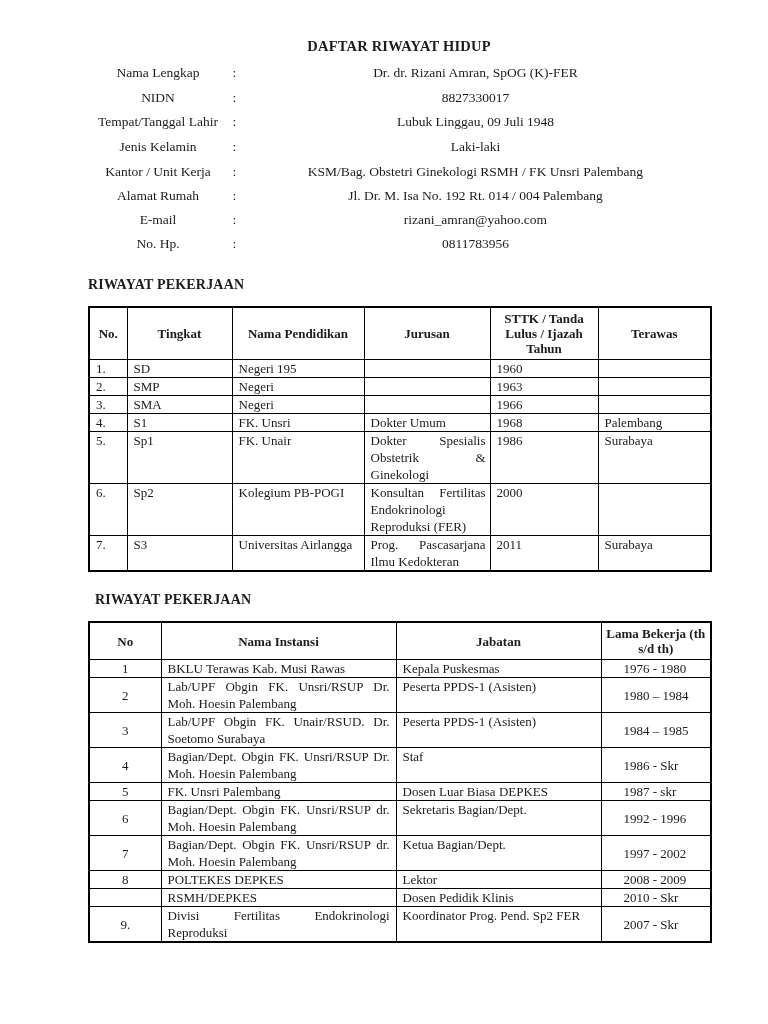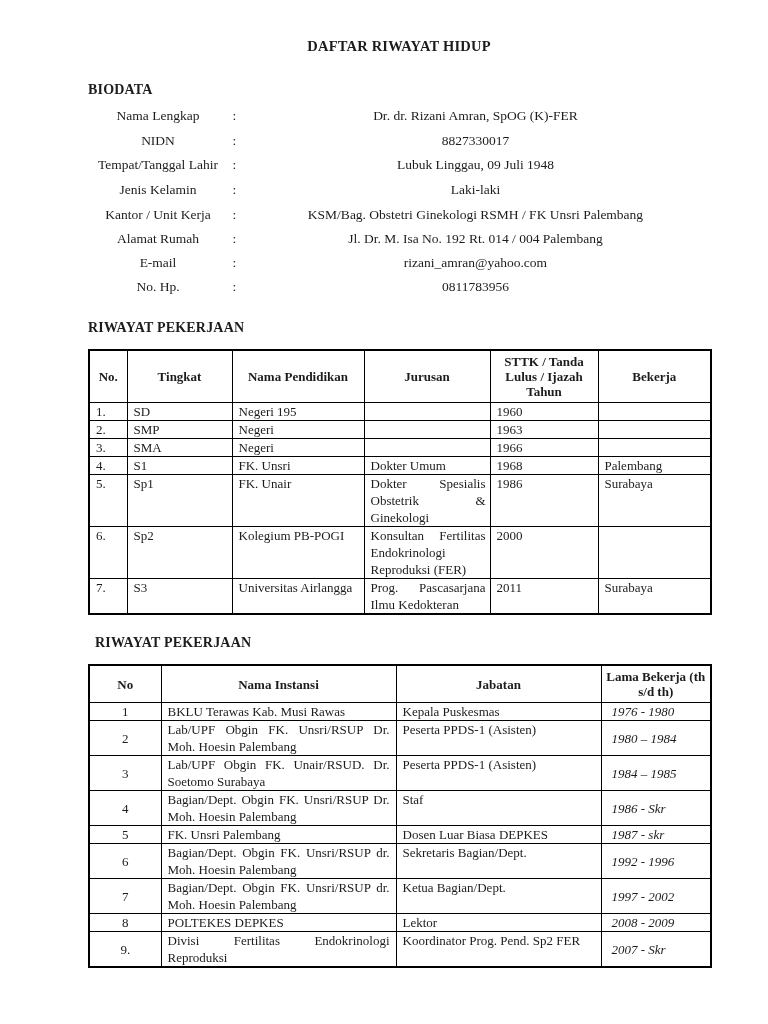--- a/index.html
+++ b/index.html
@@ -61,30 +61,29 @@
     line-height: 17px;
     padding: 0 6px;
     vertical-align: top;
     overflow: hidden;
   }
   
   .edu-table td.c-jurusan, .edu-table td.c-nama { text-align: justify; padding: 0 4px 0 6px; }
   
   .work-table td.c-no { text-align: center; vertical-align: middle; }
   .work-table td.c-instansi { text-align: justify; }
-  .work-table td.c-lama { vertical-align: middle; padding-left: 10px; font-style: italic; }
+  .work-table td.c-lama { vertical-align: middle; padding-left: 22px; }
 </style>
 </head>
 <body>
 
 <div class="page">
 
   <div class="doc-title">DAFTAR RIWAYAT HIDUP</div>
 
-  <div class="sec-heading biodata-heading">BIODATA</div>
   <div class="bio-rows">
     <div class="bio-row gap">
       <span class="bio-label">Nama Lengkap</span>
         <span class="bio-colon">:</span>
         <span class="bio-value">Dr. dr. Rizani Amran, SpOG (K)-FER</span>
     </div>
     <div class="bio-row gap">
       <span class="bio-label">NIDN</span>
         <span class="bio-colon">:</span>
         <span class="bio-value">8827330017</span>
@@ -131,21 +130,21 @@
         <col style="width:108px">
         <col style="width:113px">
     </colgroup>
     <thead>
       <tr>
         <th>No.</th>
         <th>Tingkat</th>
         <th>Nama Pendidikan</th>
         <th>Jurusan</th>
         <th>STTK / Tanda Lulus / Ijazah Tahun</th>
-        <th>Bekerja</th>
+        <th>Terawas</th>
       </tr>
     </thead>
     <tbody>
       <tr>
         <td class="c-no">1.</td>
         <td>SD</td>
         <td class="c-nama">Negeri 195</td>
         <td class="c-jurusan"></td>
         <td>1960</td>
         <td></td>
@@ -260,20 +259,26 @@
         <td class="c-jabatan">Ketua Bagian/Dept.</td>
         <td class="c-lama">1997 - 2002</td>
       </tr>
       <tr>
         <td class="c-no">8</td>
         <td class="c-instansi">POLTEKES DEPKES</td>
         <td class="c-jabatan">Lektor</td>
         <td class="c-lama">2008 - 2009</td>
       </tr>
       <tr>
+        <td class="c-no"></td>
+        <td class="c-instansi">RSMH/DEPKES</td>
+        <td class="c-jabatan">Dosen Pedidik Klinis</td>
+        <td class="c-lama">2010 - Skr</td>
+      </tr>
+      <tr>
         <td class="c-no">9.</td>
         <td class="c-instansi">Divisi Fertilitas Endokrinologi Reproduksi</td>
         <td class="c-jabatan">Koordinator Prog. Pend. Sp2 FER</td>
         <td class="c-lama">2007 - Skr</td>
       </tr>
     </tbody>
   </table>
 
 </div>
 

